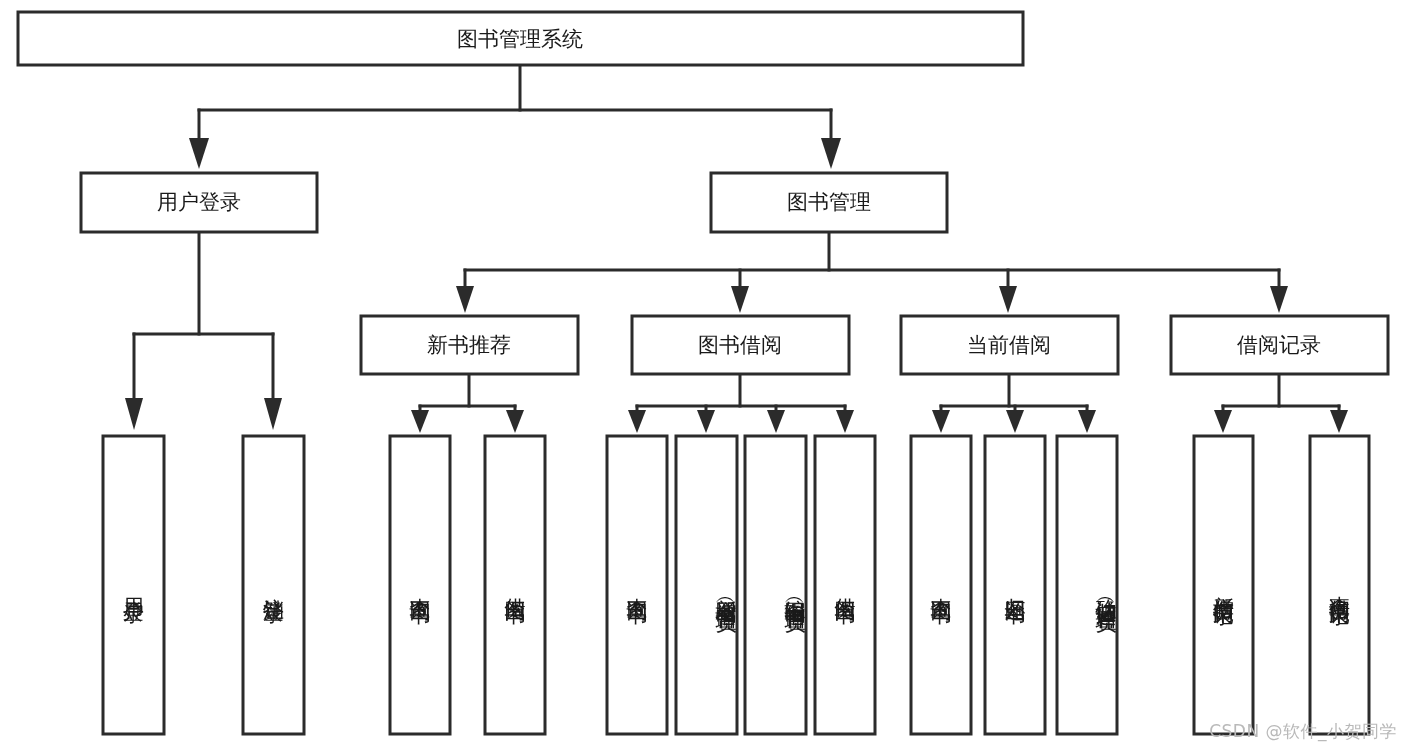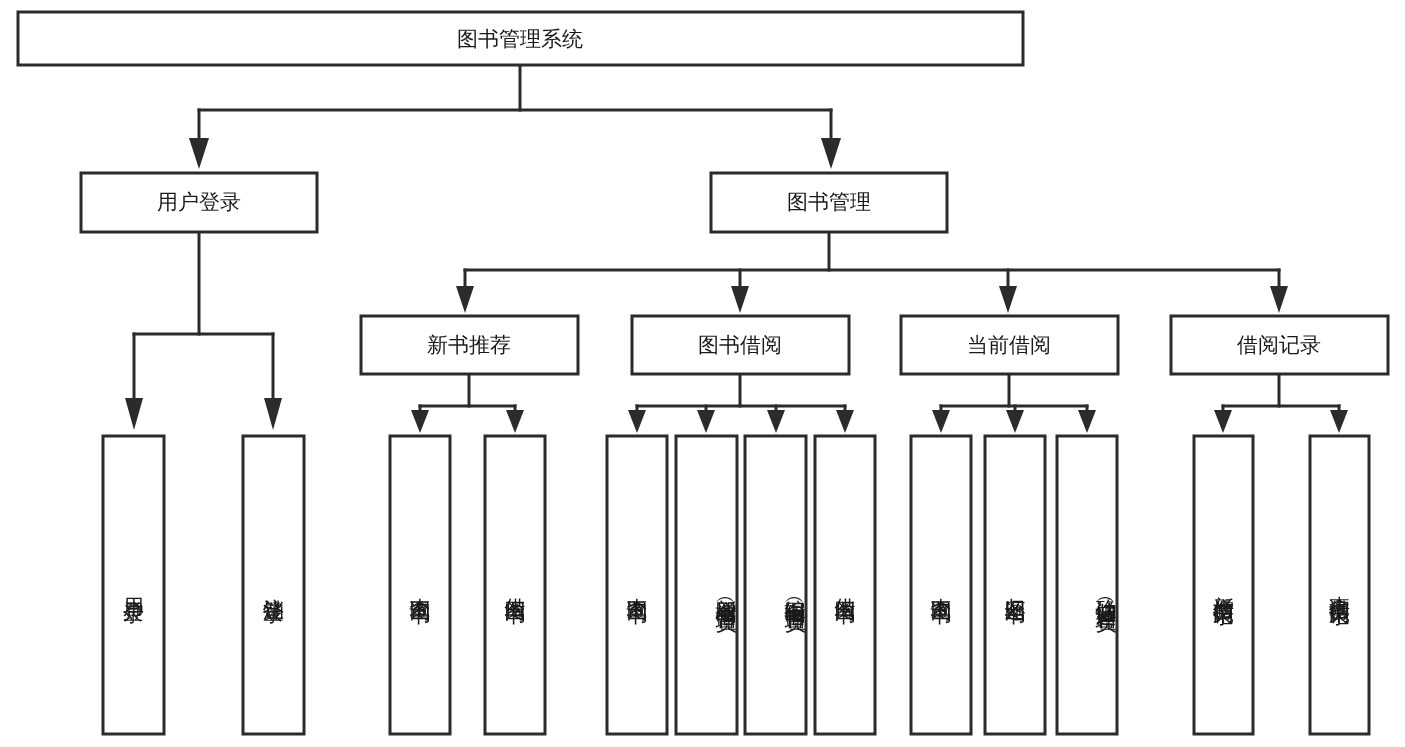--- a/index.html
+++ b/index.html
@@ -209,14 +209,15 @@
   <div class="leaf-label" style="left:607px; top:436px; width:60px; height:298px; display:flex; align-items:center; justify-content:center;">查询图书</div>
   <div class="leaf-label" style="left:676px; top:442px; width:61px; height:298px; display:flex; align-items:flex-start; justify-content:center;">新增图书（管理员）</div>
   <div class="leaf-label" style="left:745px; top:442px; width:61px; height:298px; display:flex; align-items:flex-start; justify-content:center;">编辑图书（管理员）</div>
   <div class="leaf-label" style="left:815px; top:436px; width:60px; height:298px; display:flex; align-items:center; justify-content:center;">借阅图书</div>
   <div class="leaf-label" style="left:911px; top:436px; width:60px; height:298px; display:flex; align-items:center; justify-content:center;">查询图书</div>
   <div class="leaf-label" style="left:985px; top:436px; width:60px; height:298px; display:flex; align-items:center; justify-content:center;">归还图书</div>
   <div class="leaf-label" style="left:1057px; top:442px; width:60px; height:298px; display:flex; align-items:flex-start; justify-content:center;">确认归还（管理员）</div>
   <div class="leaf-label" style="left:1194px; top:436px; width:59px; height:298px; display:flex; align-items:center; justify-content:center;">新增借阅记录</div>
   <div class="leaf-label" style="left:1310px; top:436px; width:59px; height:298px; display:flex; align-items:center; justify-content:center;">查询借阅记录</div>
 
+  <div class="watermark">CSDN @软件_小贺同学</div>
 
 </div>
 
 </body></html>

